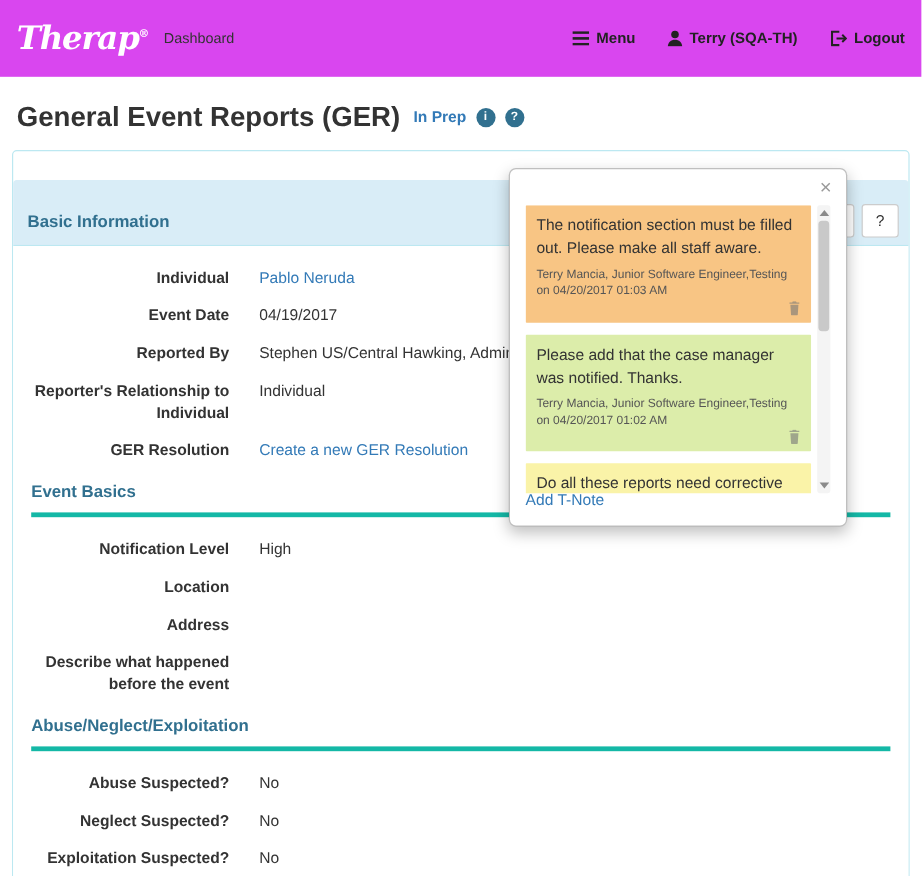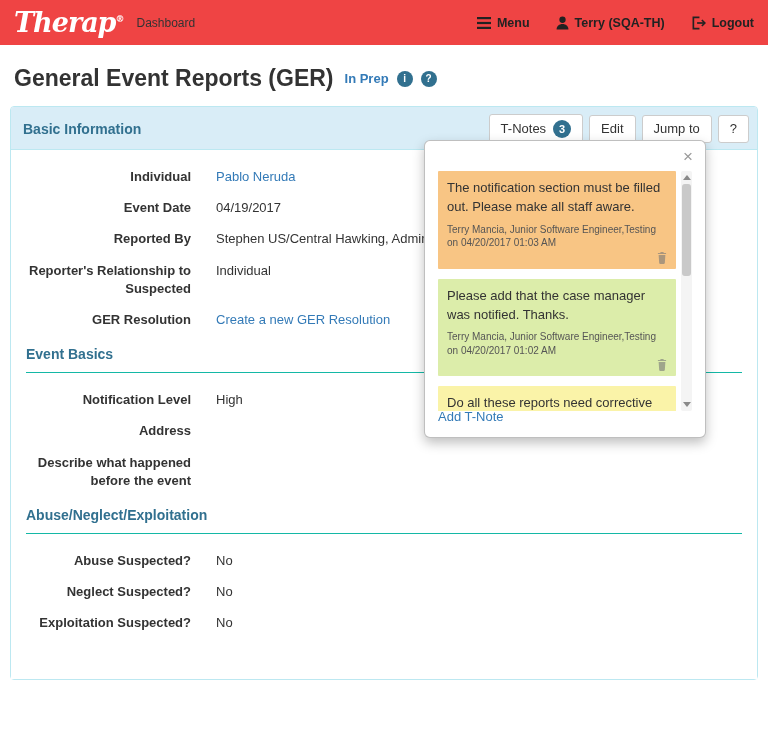--- a/index.html
+++ b/index.html
@@ -6,49 +6,49 @@
   html,body { margin:0; padding:0; }
   body {
     width:768px;
     font-family:"Liberation Sans", sans-serif;
     background:#fff;
     color:#333;
   }
   .page { position:relative; width:768px; min-height:730px; overflow:hidden; }
 
   
-  .topbar { height:45px; background:#ef4444; display:flex; align-items:center; padding:0 14px; }
+  .topbar { height:64px; background:#d946ef; display:flex; align-items:center; padding:0 14px; }
   .brand { color:#fff; font-family:"DejaVu Serif", serif; font-style:italic; font-weight:bold; font-size:27px; line-height:1; cursor:pointer; letter-spacing:-1px; }
   .brand sup { font-size:9px; font-style:normal; letter-spacing:0; }
   .dashboard-label { margin-left:12px; font-size:12px; color:#333; cursor:pointer; }
   .topbar-right { margin-left:auto; display:flex; align-items:center; gap:26px;justify-content:center; }
   .topbar-item { display:flex; align-items:center; gap:6px; font-size:12.5px; color:#222; cursor:pointer; text-decoration:none; font-weight:bold; }
   .topbar-item svg { display:block; }
 
   
   .page-title-row { display:flex; align-items:center; gap:8px; padding:20px 14px 14px; }
   .page-title { font-size:23px; font-weight:700; color:#333; margin:0; }
   .status-label { font-size:13px; font-weight:bold; color:#337ab7; margin-left:3px; }
   .circle-icon { width:16px; height:16px; border-radius:50%; background:#31708f; color:#fff; font-size:10px; font-weight:bold; display:flex; align-items:center; justify-content:center; cursor:pointer; flex:none; }
 
   
   .panel { margin:0 10px 20px; border:1px solid #bce8f1; border-radius:4px; }
-  .panel-header { background:#d9edf7; border-bottom:1px solid #bce8f1; display:flex; align-items:center; padding:7px 8px 5px 12px; border-radius:3px 3px 0 0; min-height:43px; }
+  .panel-header { background:#d9edf7; border-bottom:1px solid #bce8f1; display:flex; align-items:center; padding:19px 8px 5px 12px; border-radius:3px 3px 0 0; min-height:43px;margin-top:24px; }
   .panel-title { color:#31708f; font-size:14px; font-weight:bold; }
   .header-buttons { margin-left:auto; display:flex; gap:6px; align-items:center; }
   .btn { background:#fff; border:1px solid #ccc; border-radius:3px; padding:5px 11px; font-size:13px; color:#333; cursor:pointer; font-family:inherit; display:flex; align-items:center; gap:7px; line-height:1.3; }
   .badge { min-width:18px; height:18px; padding:0 4px; border-radius:9px; background:#31708f; color:#fff; font-size:11px; font-weight:bold; display:inline-flex; align-items:center; justify-content:center; }
   .panel-body { padding:18px 15px 34px; background:#fff; }
 
   .form-row { display:flex; margin-bottom:13px; }
   .flabel { flex:0 0 190px; text-align:right; padding-right:25px; font-weight:bold; font-size:13px; line-height:1.4; color:#333; }
   .fvalue { font-size:13px; line-height:1.4; max-width:215px; min-height:18px; }
   .fvalue.link { color:#337ab7; cursor:pointer; }
 
-  .section-title { color:#31708f; font-size:14px; font-weight:bold; border-bottom:1px solid #14b8a6; padding:4px 0 10px; margin:8px 0 18px; }
+  .section-title { color:#31708f; font-size:14px; font-weight:bold; border-bottom:4px solid #14b8a6; padding:4px 0 10px; margin:8px 0 18px; }
 
   
   .popover { position:absolute; left:424px; top:140px; width:282px; background:#fff; border:1px solid rgba(0,0,0,0.25); border-radius:6px; box-shadow:0 5px 12px rgba(0,0,0,0.25); padding:8px 13px 12px; z-index:20; }
   .popover-close { position:absolute; top:5px; right:10px; border:none; background:none; color:#9a9a9a; font-size:17px; cursor:pointer; line-height:1; padding:2px; font-family:inherit; }
   .notes-viewport { position:relative; margin-top:22px; height:228px; }
   .notes-clip { height:240px; overflow:hidden; margin-right:16px; }
   .fake-scrollbar { position:absolute; top:0; right:0; width:11px; height:240px; background:#f4f4f4; border-radius:2px; cursor:pointer; }
   .sb-up { position:absolute; top:4px; left:1.5px; width:0; height:0; border-left:4px solid transparent; border-right:4px solid transparent; border-bottom:5px solid #8a8a8a; }
   .sb-down { position:absolute; bottom:4px; left:1.5px; width:0; height:0; border-left:4px solid transparent; border-right:4px solid transparent; border-top:5px solid #8a8a8a; }
   .sb-thumb { position:absolute; top:13px; left:1px; width:9px; height:92px; background:#c9c9c9; border-radius:3px; }
@@ -132,33 +132,37 @@
       </div>
       <div class="form-row">
         <div class="flabel">Event Date</div>
         <div class="fvalue">04/19/2017</div>
       </div>
       <div class="form-row">
         <div class="flabel">Reported By</div>
         <div class="fvalue">Stephen US/Central Hawking, Admin</div>
       </div>
       <div class="form-row">
-        <div class="flabel">Reporter's Relationship to Suspected</div>
+        <div class="flabel">Reporter's Relationship to Individual</div>
         <div class="fvalue">Individual</div>
       </div>
       <div class="form-row">
         <div class="flabel">GER Resolution</div>
         <div class="fvalue link">Create a new GER Resolution</div>
       </div>
 
       <div class="section-title">Event Basics</div>
 
       <div class="form-row">
         <div class="flabel">Notification Level</div>
         <div class="fvalue">High</div>
+      </div>
+      <div class="form-row">
+        <div class="flabel">Location</div>
+        <div class="fvalue"></div>
       </div>
       <div class="form-row">
         <div class="flabel">Address</div>
         <div class="fvalue"></div>
       </div>
       <div class="form-row">
         <div class="flabel">Describe what happened before the event</div>
         <div class="fvalue"></div>
       </div>
 

